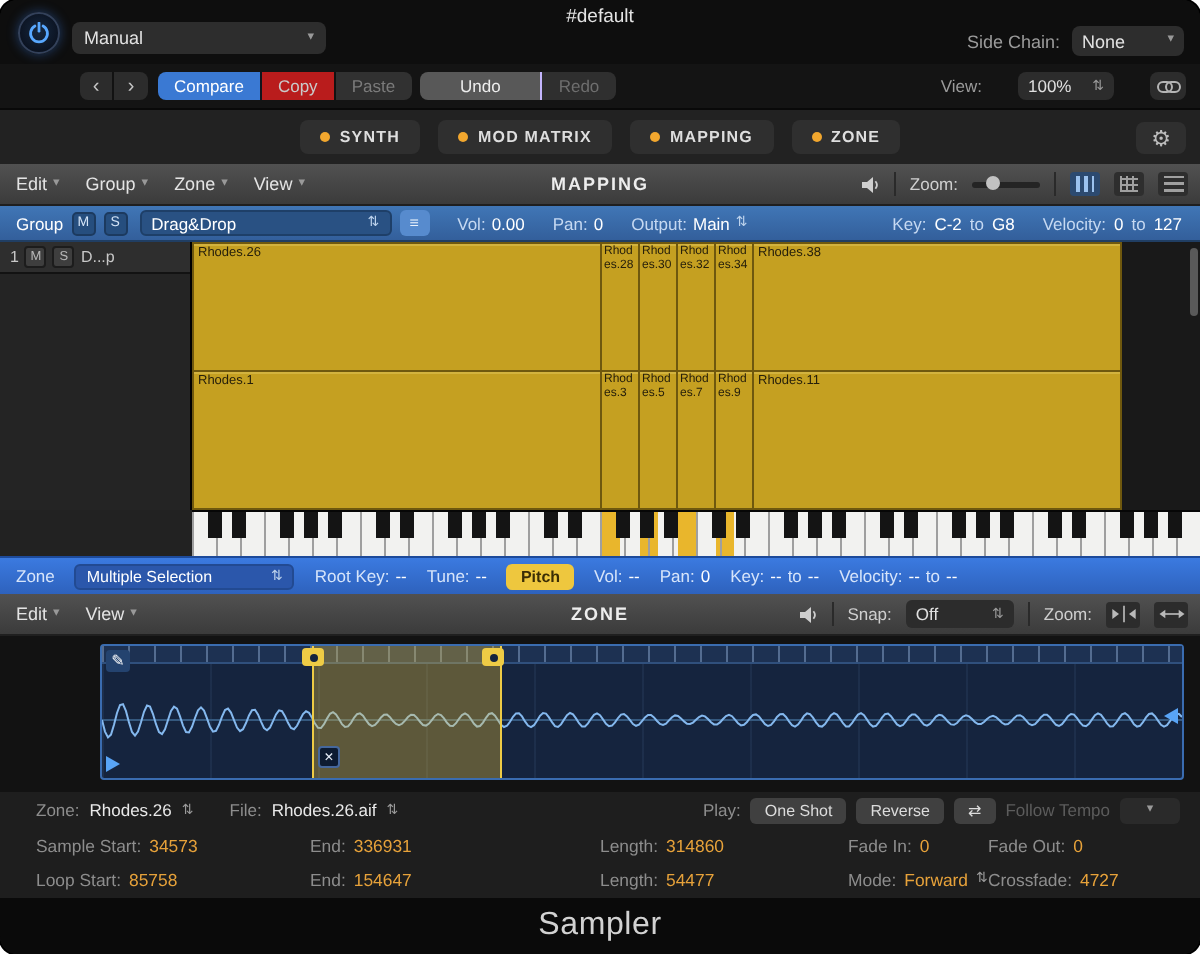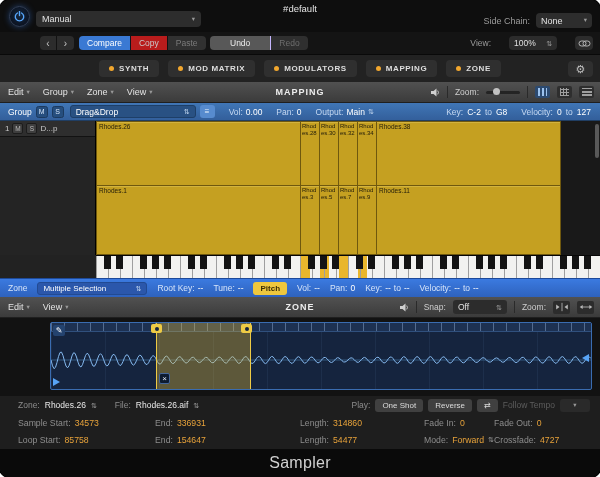--- a/index.html
+++ b/index.html
@@ -2,21 +2,21 @@
 <html><head>
 <meta charset="utf-8">
 <style>
 *{box-sizing:border-box;margin:0;padding:0}
 body{background:#fff;font-family:"Liberation Sans",sans-serif}
 #win{position:relative;width:600px;height:477px;background:#181818;border-radius:9px;overflow:hidden;box-shadow:0 0 0 1px #000;font-family:"Liberation Sans",sans-serif}
 
 .titlebar{position:absolute;top:0;left:0;width:100%;height:32px;background:#0e0e0e}
 .power-btn{position:absolute;left:9px;top:6px;width:21px;height:21px;border-radius:50%;background:radial-gradient(circle at 50% 45%,#16283f 0%,#0b1220 75%);border:1px solid #33415a;display:flex;align-items:center;justify-content:center;box-shadow:0 0 6px rgba(60,130,240,.4)}
 .patch-name{position:absolute;top:3px;left:0;width:100%;text-align:center;font-size:9.5px;color:#e3e3e3}
-.preset-pop{position:absolute;left:36px;top:11px;width:165px;height:16px;background:#2d2d2d;border-radius:4px;display:flex;align-items:center;justify-content:space-between;padding:0 6px;font-size:9px;color:#e2e2e2}
+.preset-pop{position:absolute;left:36px;top:11px;width:127px;height:16px;background:#2d2d2d;border-radius:4px;display:flex;align-items:center;justify-content:space-between;padding:0 6px;font-size:9px;color:#e2e2e2}
 .dd{font-size:6.5px;color:#999;line-height:1}
 .ud{font-size:7px;color:#9a9a9a;line-height:1}
 .sidechain{position:absolute;right:8px;top:13px;display:flex;align-items:center;gap:6px;font-size:9px}
 .lbl{color:#9b9b9b}
 .sc-pop{width:56px;height:15px;background:#2d2d2d;border-radius:4px;display:flex;align-items:center;justify-content:space-between;padding:0 5px;color:#e2e2e2}
 
 .toolbar{position:absolute;top:32px;left:0;width:100%;height:22px;background:#141414}
 .btn{display:flex;align-items:center;justify-content:center;font-size:8.5px;height:14px}
 .navgrp{position:absolute;left:40px;top:4px;display:flex}
 .navbtn{width:17px;background:#2c2c2c;color:#c5c5c5;font-size:10px}
@@ -182,24 +182,20 @@
     <div class="tab">
         <span class="tab-dot"></span>
         <span class="tab-label">SYNTH</span>
       </div>
     <div class="tab">
         <span class="tab-dot"></span>
         <span class="tab-label">MOD MATRIX</span>
       </div>
     <div class="tab">
         <span class="tab-dot"></span>
-        <span class="tab-label">MODULATORS</span>
-      </div>
-    <div class="tab">
-        <span class="tab-dot"></span>
         <span class="tab-label">MAPPING</span>
       </div>
     <div class="tab">
         <span class="tab-dot"></span>
         <span class="tab-label">ZONE</span>
       </div>
     <div class="gear-btn">
         <span>⚙</span>
       </div>
   </div>

